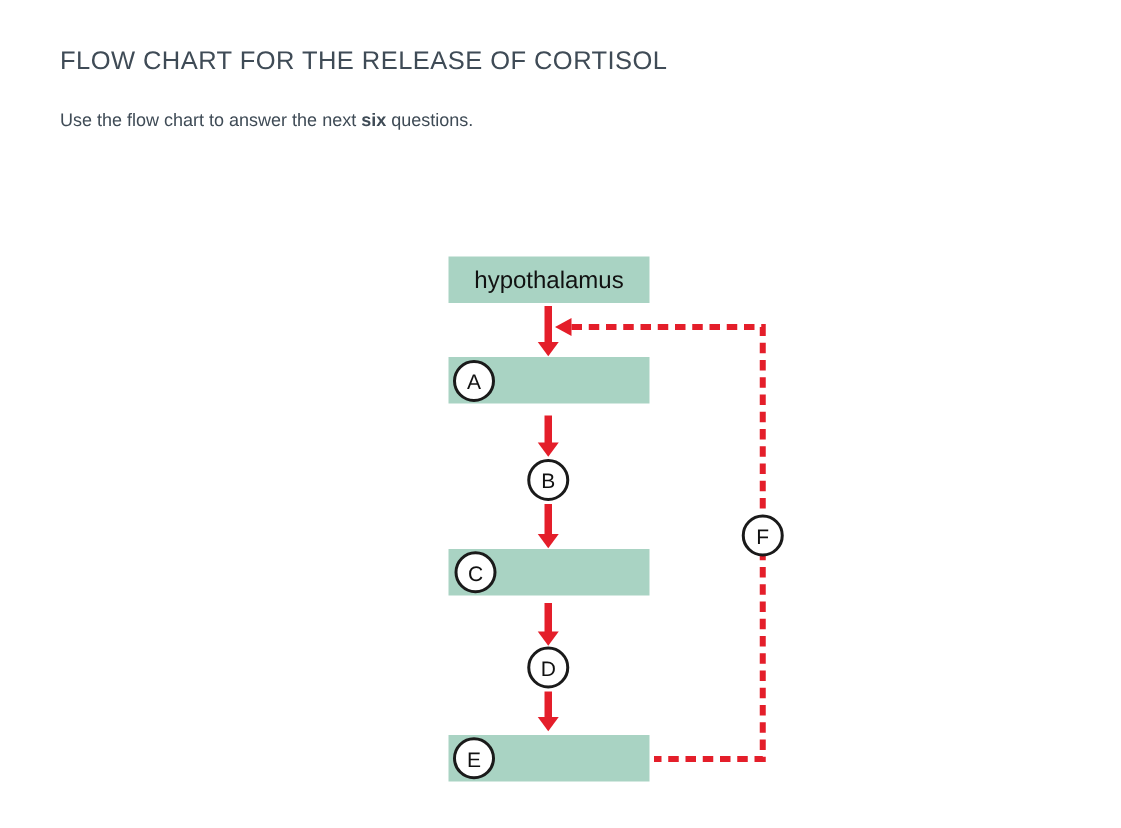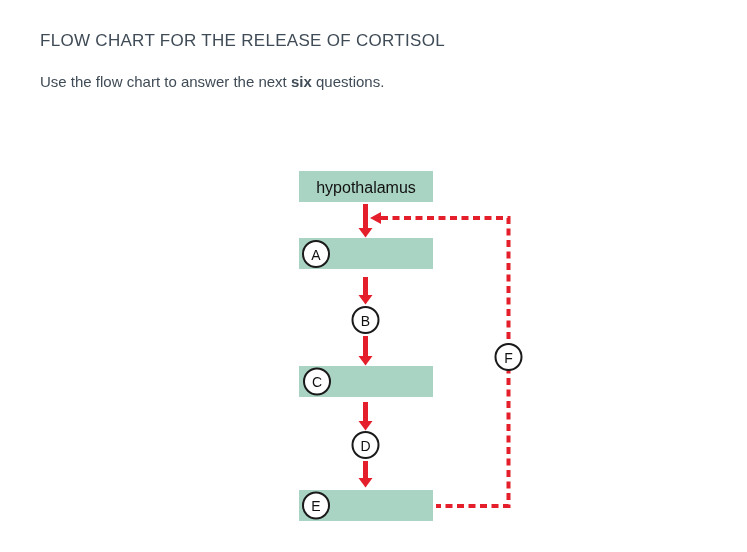--- a/index.html
+++ b/index.html
@@ -23,21 +23,21 @@
     font-size: 17px;
     font-weight: 400;
     letter-spacing: 0.3px;
     color: var(--heading-text, #3f4b56);
   }
   .instruction {
     position: absolute;
     left: 40px;
     top: 73px;
     margin: 0;
-    font-size: 15px;
+    font-size: 12px;
     font-weight: 400;
     color: var(--heading-text, #3f4b56);
   }
   .instruction strong { font-weight: 700; }
   svg.flowchart {
     position: absolute;
     left: 0;
     top: 0;
   }
   .box  { fill: var(--box-fill, #a9d3c3); }

